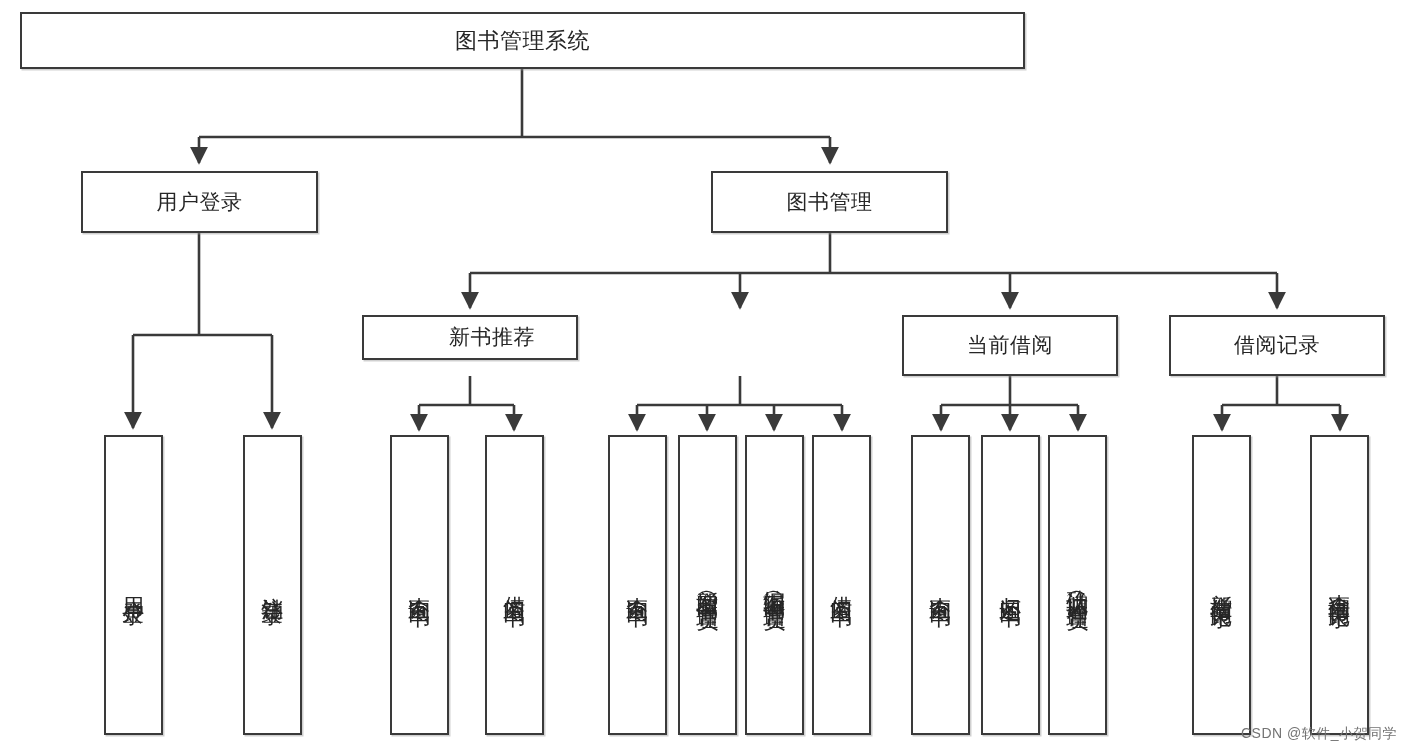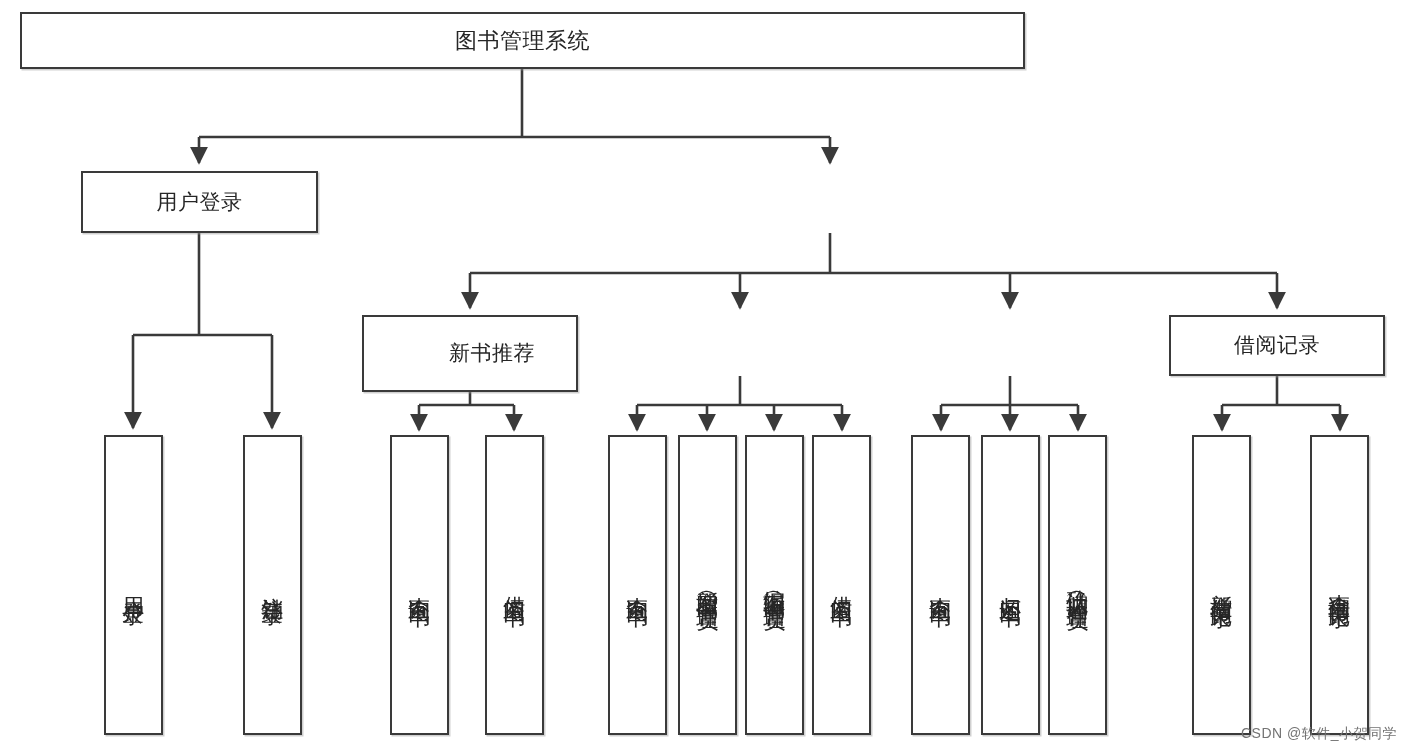--- a/index.html
+++ b/index.html
@@ -127,23 +127,29 @@
     </g>
   </svg>
 
   <div class="node horiz root" style="left:20px; top:12px; width:1005px; height:57px;">
     <span class="label">图书管理系统</span>
   </div>
 
   <div class="node horiz" style="left:81px; top:171px; width:237px; height:62px;">
     <span class="label">用户登录</span>
   </div>
+  <div class="node horiz" style="left:711px; top:171px; width:237px; height:62px;">
+    <span class="label">图书管理</span>
+  </div>
 
-  <div class="node horiz" style="left:362px; top:315px; width:216px; height:77px;padding-left:44px;">
+  <div class="node horiz" style="left:362px; top:315px; width:216px; height:45px;padding-left:44px;">
     <span class="label">新书推荐</span>
+  </div>
+  <div class="node horiz" style="left:902px; top:315px; width:216px; height:61px;">
+    <span class="label">当前借阅</span>
   </div>
   <div class="node horiz" style="left:1169px; top:315px; width:216px; height:61px;align-items:center;">
     <span class="label">借阅记录</span>
   </div>
 
   <div class="node vert" style="left:104px; top:435px; width:59px; height:300px;">
     <span class="label">用户登录</span>
   </div>
   <div class="node vert" style="left:243px; top:435px; width:59px; height:300px;">
     <span class="label">注销登录</span>

